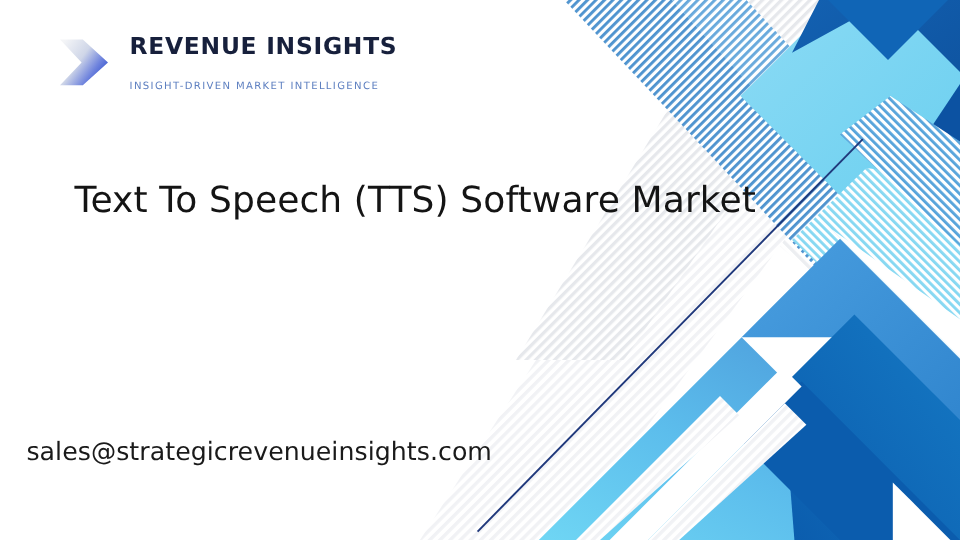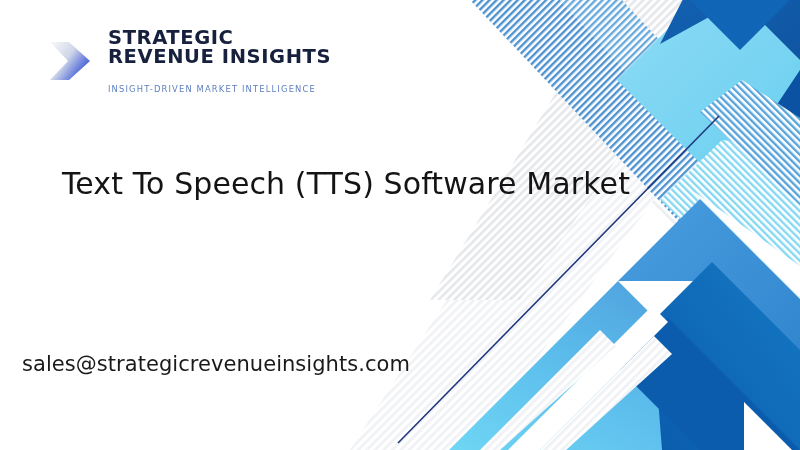--- a/index.html
+++ b/index.html
@@ -73,28 +73,27 @@
   .headline {
     position: absolute;
     left: 62px;
     top: 150px;
     font-family: "DejaVu Sans", "Liberation Sans", sans-serif;
     font-size: 30px;
     font-weight: normal;
     color: #141414;
     letter-spacing: 0.1px;
     white-space: nowrap;
-    margin-top: 16px;
   }
 
   
   .email {
     position: absolute;
     left: 22px;
-    top: 352px;
+    top: 364px;
     font-family: "DejaVu Sans", "Liberation Sans", sans-serif;
     font-size: 21px;
     font-weight: normal;
     color: #1a1a1a;
     letter-spacing: 0.05px;
     white-space: nowrap;
   }
 </style>
 </head>
 <body>
@@ -212,21 +211,20 @@
     <polygon points="449,450 618,281 652,315 486,450" fill="url(#gradBandCyan)" opacity="0"></polygon>
 
     <line x1="719" y1="116" x2="398" y2="443" stroke="#20397c" stroke-width="1.6"></line>
   </svg>
 
   <div class="logo-block">
     <svg class="logo-mark" viewBox="0 0 52 52" xmlns="http://www.w3.org/2000/svg">
       <path d="M4 7 L23 7 L44 26 L23 45 L4 45 L22 26 Z" fill="url(#gradLogoChevron)"></path>
     </svg>
     <div class="logo-text">
-      <div class="logo-line1">STRATEGIC</div>
       <div class="logo-line2">REVENUE INSIGHTS</div>
       <div class="logo-tagline">INSIGHT-DRIVEN MARKET INTELLIGENCE</div>
     </div>
   </div>
 
   <div class="headline">Text To Speech (TTS) Software Market</div>
 
   <div class="email">sales@strategicrevenueinsights.com</div>
 
 </div>

